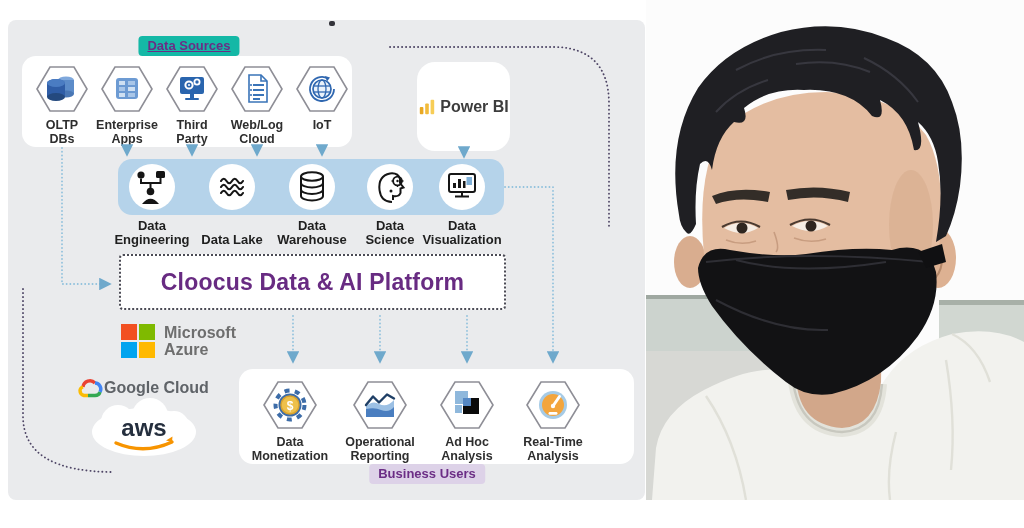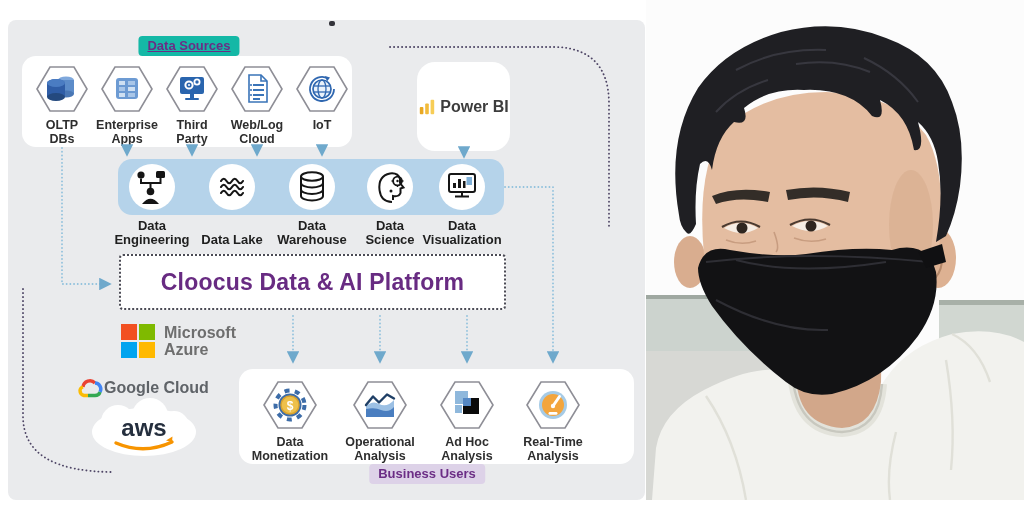--- a/index.html
+++ b/index.html
@@ -279,21 +279,21 @@
 Monetization</div>
     </div>
     <div class="destitem" style="left:95px">
       <svg width="58" height="52" viewBox="0 0 58 52">
         <path d="M3,26 L17,3 H41 L55,26 L41,49 H17 Z" fill="#fff" stroke="#8e8e96" stroke-width="1.6"></path>
         <path d="M15,34 L15,27 Q22,21 28,25 Q36,29 43,21 L43,37 H15 Z" fill="#9cc0e4"></path>
         <path d="M15,37 L15,30 Q24,28 30,31 Q38,34 43,28 L43,38 H15 Z" fill="#4a7ec0"></path>
         <path d="M15,26 L22,17.5 L28,23.5 L36,15.5 L43,19.5" fill="none" stroke="#1f3f66" stroke-width="2.4" stroke-linecap="round" stroke-linejoin="round"></path>
       </svg>
       <div class="lbl">Operational
-Analysis</div>
+Reporting</div>
     </div>
     <div class="destitem" style="left:182px">
       <svg width="58" height="52" viewBox="0 0 58 52">
         <path d="M3,26 L17,3 H41 L55,26 L41,49 H17 Z" fill="#fff" stroke="#8e8e96" stroke-width="1.6"></path>
         <rect x="17" y="12" width="13" height="13" fill="#8fb8dc"></rect>
         <rect x="17" y="26" width="7" height="8" fill="#8fb8dc"></rect>
         <rect x="25" y="19" width="16" height="16" fill="#0a0a0a"></rect>
         <rect x="25" y="19" width="8" height="8" fill="#5588c4"></rect>
       </svg>
       <div class="lbl">Ad Hoc

